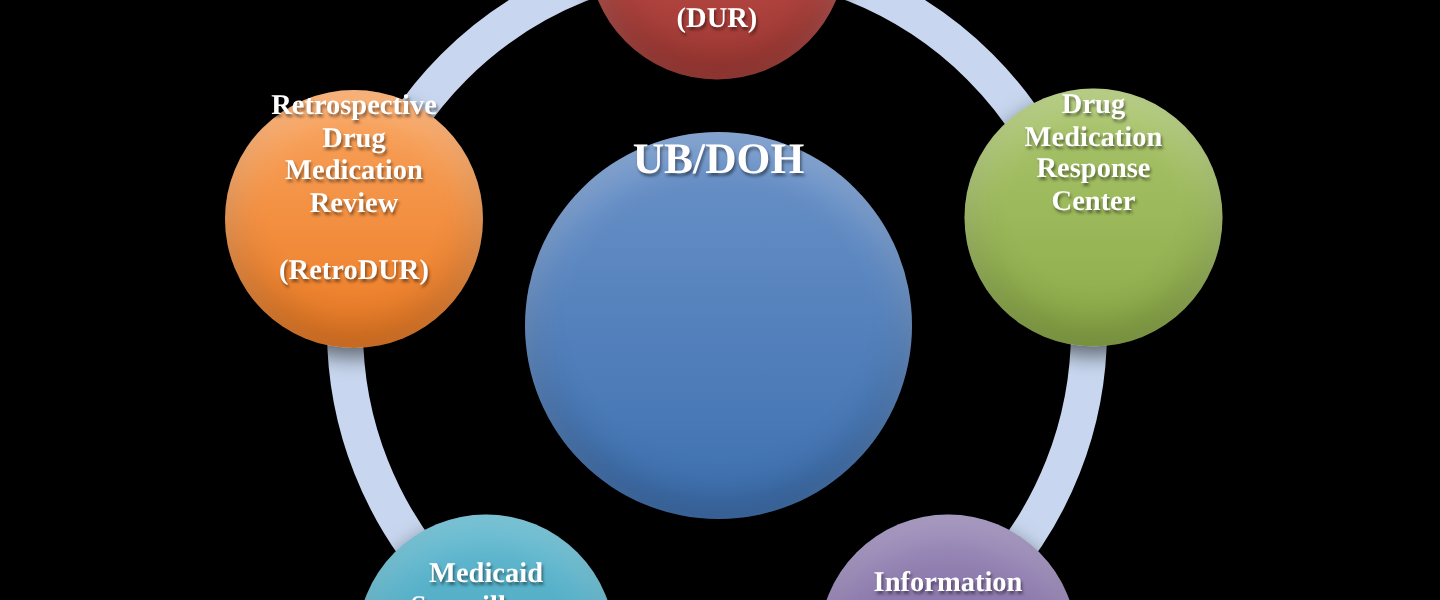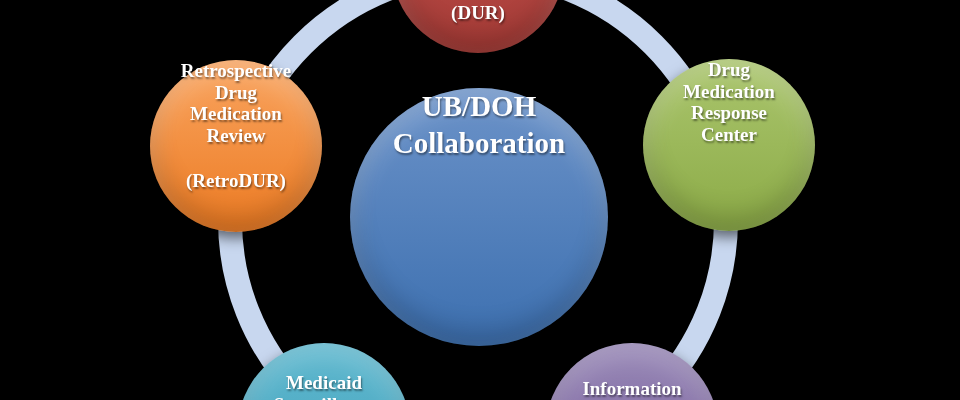--- a/index.html
+++ b/index.html
@@ -85,21 +85,20 @@
       <div class="line">Drug</div>
       <div class="line">Medication</div>
       <div class="line">Response</div>
       <div class="line">Center</div>
     </div>
   </div>
 
   <div class="node big" id="node-center" style="background: linear-gradient(rgb(107, 146, 200) 0%, rgb(61, 112, 176) 100%);">
     <div class="label">
       <div class="line center-line">UB/DOH</div>
-      <div class="line center-line">Collaboration</div>
     </div>
   </div>
 
   <div class="node sat" id="node-medicaid" style="background: linear-gradient(rgb(93, 183, 206) 0%, rgb(69, 162, 188) 100%);">
     <div class="label">
       <div class="line">Medicaid</div>
       <div class="line">Surveillance</div>
     </div>
   </div>
 

